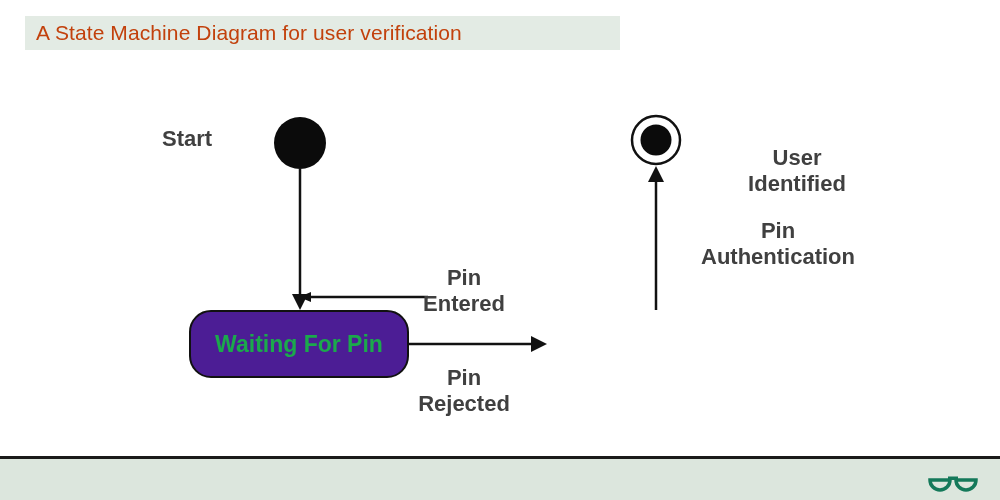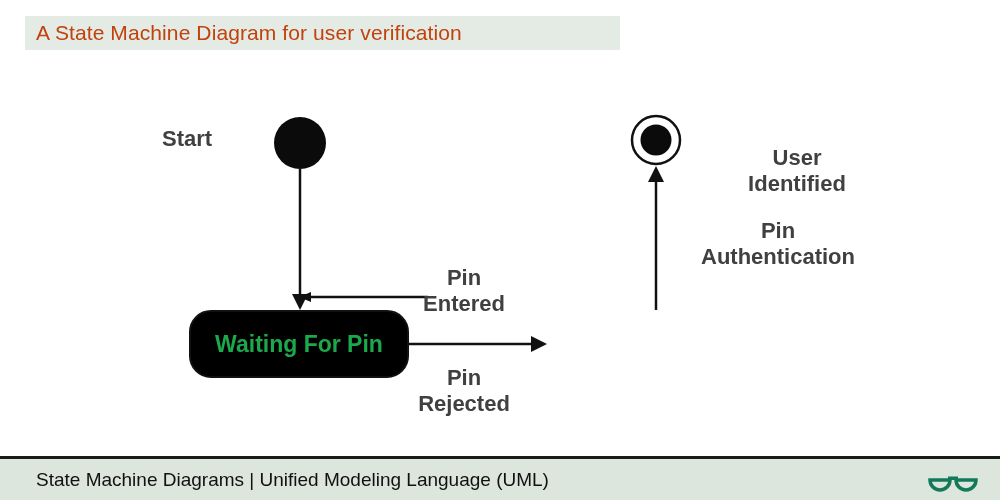--- a/index.html
+++ b/index.html
@@ -94,21 +94,21 @@
     width: 124px;
     text-align: center;
     font-size: 22px;
   }
 
   
   .state-box {
     position: absolute;
     border: 2.5px solid #111111;
     border-radius: 22px;
-    background: #000000;
+    background: #4c1d95;
     box-sizing: border-box;
     display: flex;
     align-items: center;
     justify-content: center;
   }
   .state-box-label {
     color: #1ba94c;
     font-weight: bold;
     font-size: 23px;
     font-family: "Liberation Sans", sans-serif;
@@ -201,21 +201,20 @@
 Identified</div>
 
   <div class="state-box" id="state-waiting-for-pin">
     <span class="state-box-label">Waiting For Pin</span>
   </div>
 
 
 </div>
 
 <div id="footer">
-  <div id="footer-text">State Machine Diagrams | Unified Modeling Language (UML)</div>
   <svg id="footer-logo" viewBox="0 0 100 52">
     <g fill="none" stroke="#14795a" stroke-width="7" stroke-linecap="butt">
       <path d="M44,24 A20,20 0 1 1 4,24 L44,24 Z"></path>
       <path d="M96,24 A20,20 0 1 1 56,24 L96,24 Z"></path>
     </g>
     <rect x="40" y="17" width="20" height="7" fill="#14795a"></rect>
   </svg>
 </div>
 
 </body></html>

